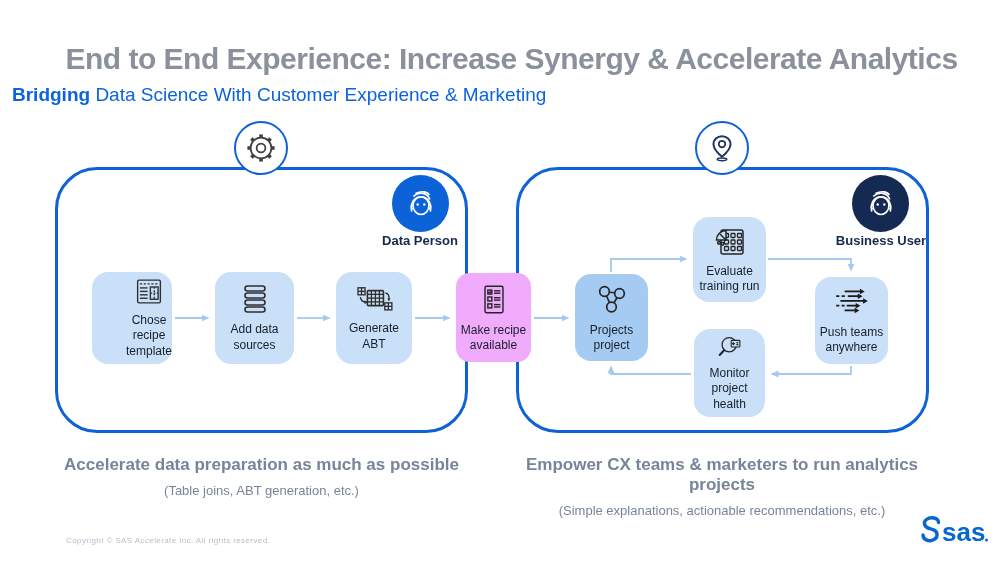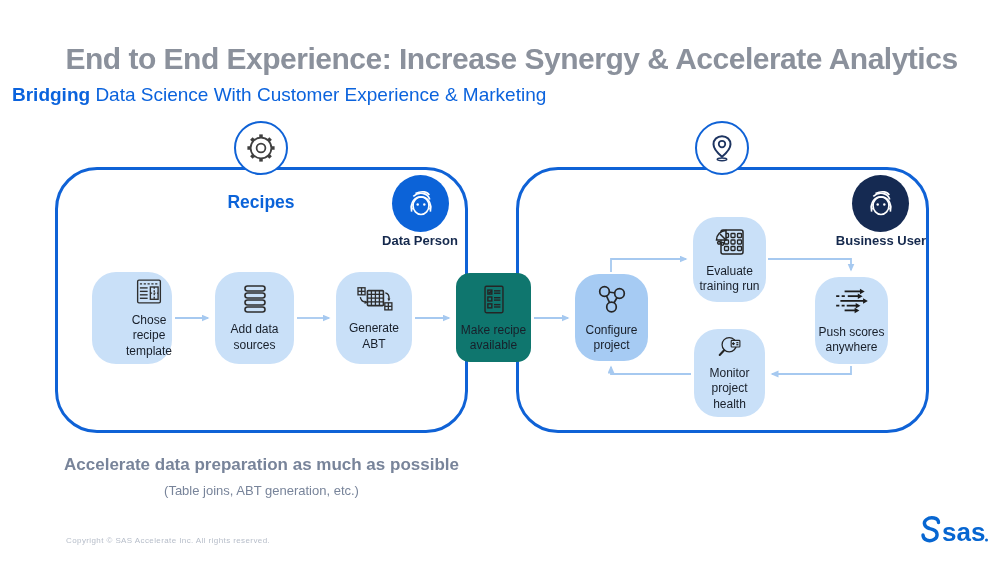--- a/index.html
+++ b/index.html
@@ -46,32 +46,32 @@
   #data-person-avatar   { left:392px; top:175px; background:#0c63d8; }
   #business-user-avatar { left:852px; top:175px; background:#152a52; }
   .avatar-label {
     position:absolute; width:140px; text-align:center; font-size:13px;
     font-weight:bold; color:#15294d; z-index:4;
   }
   #data-person-label   { left:350px; top:233px; }
   #business-user-label { left:811px; top:233px; }
 
   .step {
-    position:absolute; box-sizing:border-box; border-radius:24px;
+    position:absolute; box-sizing:border-box; border-radius:16px;
     background:#c9e0f8; display:flex; flex-direction:column;
     align-items:center; justify-content:center; text-align:center;
     padding:5px 2px; color:#181f2a; font-size:12px; line-height:1.28;
     z-index:2;
   }
   .step .step-icon { margin-bottom:5px; }
   #step-chose    { left:92px;  top:272px; width:80px; height:92px;padding-left:36px; }
   #step-sources  { left:215px; top:272px; width:79px; height:92px; }
   #step-abt      { left:336px; top:272px; width:76px; height:92px; }
   #step-bridge   { left:456px; top:273px; width:75px; height:89px;
-                   background:#0f766e; border-radius:14px; z-index:3; }
+                   background:#f0abfc; border-radius:14px; z-index:3; }
   #step-configure{ left:575px; top:274px; width:73px; height:87px; background:#a6cbf3; }
   #step-evaluate { left:693px; top:217px; width:73px; height:85px; }
   #step-push     { left:815px; top:277px; width:73px; height:87px; }
   #step-monitor  { left:694px; top:329px; width:71px; height:88px;justify-content:space-between; }
 
   .arrows { position:absolute; left:0; top:0; z-index:1; }
 
   .caption { position:absolute; text-align:center; color:#78849a; z-index:2; }
   #caption-left  { left:34px;  top:455px; width:455px; }
   #caption-right { left:492px; top:455px; width:460px; }
@@ -132,21 +132,20 @@
     </svg>
   </div>
   <div class="topcircle" id="pin-circle">
     <svg width="30" height="30" viewBox="0 0 24 24" fill="none">
       <path d="M12 2.5 C8 2.5 5.2 5.5 5.2 9 C5.2 13.3 12 19 12 19 C12 19 18.8 13.3 18.8 9 C18.8 5.5 16 2.5 12 2.5 Z" stroke="#1d3461" stroke-width="1.6"></path>
       <circle cx="12" cy="8.8" r="2.6" stroke="#1d3461" stroke-width="1.4"></circle>
       <ellipse cx="12" cy="21" rx="3.8" ry="1.1" stroke="#1d3461" stroke-width="1.2"></ellipse>
     </svg>
   </div>
 
-  <div class="panel-label" id="recipes-label">Recipes</div>
 
   <div class="avatar" id="data-person-avatar">
     <svg width="44" height="44" viewBox="0 0 40 40" fill="none" stroke="#ffffff" stroke-width="1.5">
       <path d="M11.5 27 C8 9 32 9 28.5 27"></path>
       <path d="M13 13 C18 8.5 26 9.5 28 16"></path>
       <path d="M15 10.5 C21 7.5 26 9 27.5 12"></path>
       <ellipse cx="20" cy="21.5" rx="7.2" ry="8"></ellipse>
       <path d="M12.6 20.5 c-1.8 0.2 -1.8 3.8 0 4"></path>
       <path d="M27.4 20.5 c1.8 0.2 1.8 3.8 0 4"></path>
       <circle cx="17" cy="20.5" r="1.1" fill="#ffffff" stroke="none"></circle>
@@ -236,21 +235,21 @@
 
   <div class="step" id="step-configure">
     <svg class="step-icon" width="38" height="36" viewBox="0 0 36 36" fill="none" stroke="#252525" stroke-width="1.7">
       <line x1="10.5" y1="9.5" x2="25.5" y2="11.5"></line>
       <line x1="10.5" y1="9.5" x2="17.5" y2="25"></line>
       <line x1="25.5" y1="11.5" x2="17.5" y2="25"></line>
       <circle cx="10.5" cy="9.5" r="4.8" fill="#a6cbf3"></circle>
       <circle cx="25.5" cy="11.5" r="4.8" fill="#a6cbf3"></circle>
       <circle cx="17.5" cy="25" r="4.8" fill="#a6cbf3"></circle>
     </svg>
-    <div>Configure project</div>
+    <div>Projects project</div>
   </div>
 
   <div class="step" id="step-evaluate">
     <svg class="step-icon" width="36" height="34" viewBox="0 0 36 34" fill="none" stroke="#252525" stroke-width="1.5">
       <rect x="9" y="5" width="22" height="24" rx="2"></rect>
       <g stroke-width="1.3">
         <rect x="12.5" y="8.5" width="4" height="4" rx="0.8"></rect>
           <rect x="19" y="8.5" width="4" height="4" rx="0.8"></rect>
           <rect x="25.5" y="8.5" width="4" height="4" rx="0.8"></rect>
         <rect x="12.5" y="15" width="4" height="4" rx="0.8"></rect>
@@ -276,41 +275,43 @@
       <line x1="14" y1="9.5" x2="24" y2="9.5"></line>
         <polygon points="23.5,6.9 28,9.5 23.5,12.1" fill="#1c1c1c" stroke="none"></polygon>
       <line x1="7" y1="14" x2="29" y2="14"></line>
         <polygon points="28.5,11.4 33,14 28.5,16.6" fill="#1c1c1c" stroke="none"></polygon>
       <line x1="3" y1="18.5" x2="11" y2="18.5" stroke-dasharray="3 2.2"></line>
       <line x1="13" y1="18.5" x2="22" y2="18.5"></line>
         <polygon points="21.5,15.9 26,18.5 21.5,21.1" fill="#1c1c1c" stroke="none"></polygon>
       <line x1="11" y1="23" x2="21" y2="23"></line>
         <polygon points="20.5,20.4 25,23 20.5,25.6" fill="#1c1c1c" stroke="none"></polygon>
     </svg>
-    <div>Push scores anywhere</div>
+    <div>Push teams anywhere</div>
   </div>
 
   <div class="step" id="step-monitor">
     <svg class="step-icon" width="34" height="32" viewBox="0 0 36 34" fill="none" stroke="#252525" stroke-width="1.6">
       <circle cx="17" cy="13.5" r="9"></circle>
       <line x1="10.6" y1="20.5" x2="5" y2="26.5" stroke-width="2.6" stroke-linecap="round"></line>
       <rect x="19.5" y="8" width="11" height="8.5" rx="1" fill="#c9e0f8" stroke-width="1.4"></rect>
       <line x1="22.3" y1="10.4" x2="22.3" y2="14"></line>
         <line x1="20.5" y1="12.2" x2="24.1" y2="12.2"></line>
       <line x1="26" y1="11" x2="28.6" y2="11"></line>
         <line x1="26" y1="13.5" x2="28.6" y2="13.5"></line>
     </svg>
     <div>Monitor project health</div>
   </div>
 
   <div class="caption" id="caption-left">
     <div class="main">Accelerate data preparation as much as possible</div>
     <div class="sub">(Table joins, ABT generation, etc.)</div>
   </div>
   <div class="caption" id="caption-right">
+    <div class="main">Empower CX teams &amp; marketers to run analytics projects</div>
+    <div class="sub">(Simple explanations, actionable recommendations, etc.)</div>
   </div>
 
   <div class="copyright">Copyright © SAS Accelerate Inc. All rights reserved.</div>
 
   <svg class="sas-logo" width="74" height="36" viewBox="0 0 74 36">
     <path d="M22.5 9.5 C22.5 4.5 14.5 3.5 10.5 6.5 C6.5 9.5 8.5 14 13.5 15.5 L17 16.7 C22 18.4 22.5 24 18 26.5 C13.5 29 7 27.2 7 22" stroke="#0766d1" stroke-width="3.4" fill="none" stroke-linecap="round"></path>
     <text x="26" y="28" font-size="26" font-weight="bold" fill="#0766d1" font-family="Liberation Sans, sans-serif">sas</text>
     <circle cx="70.5" cy="27" r="1.5" fill="#0766d1"></circle>
   </svg>
 

